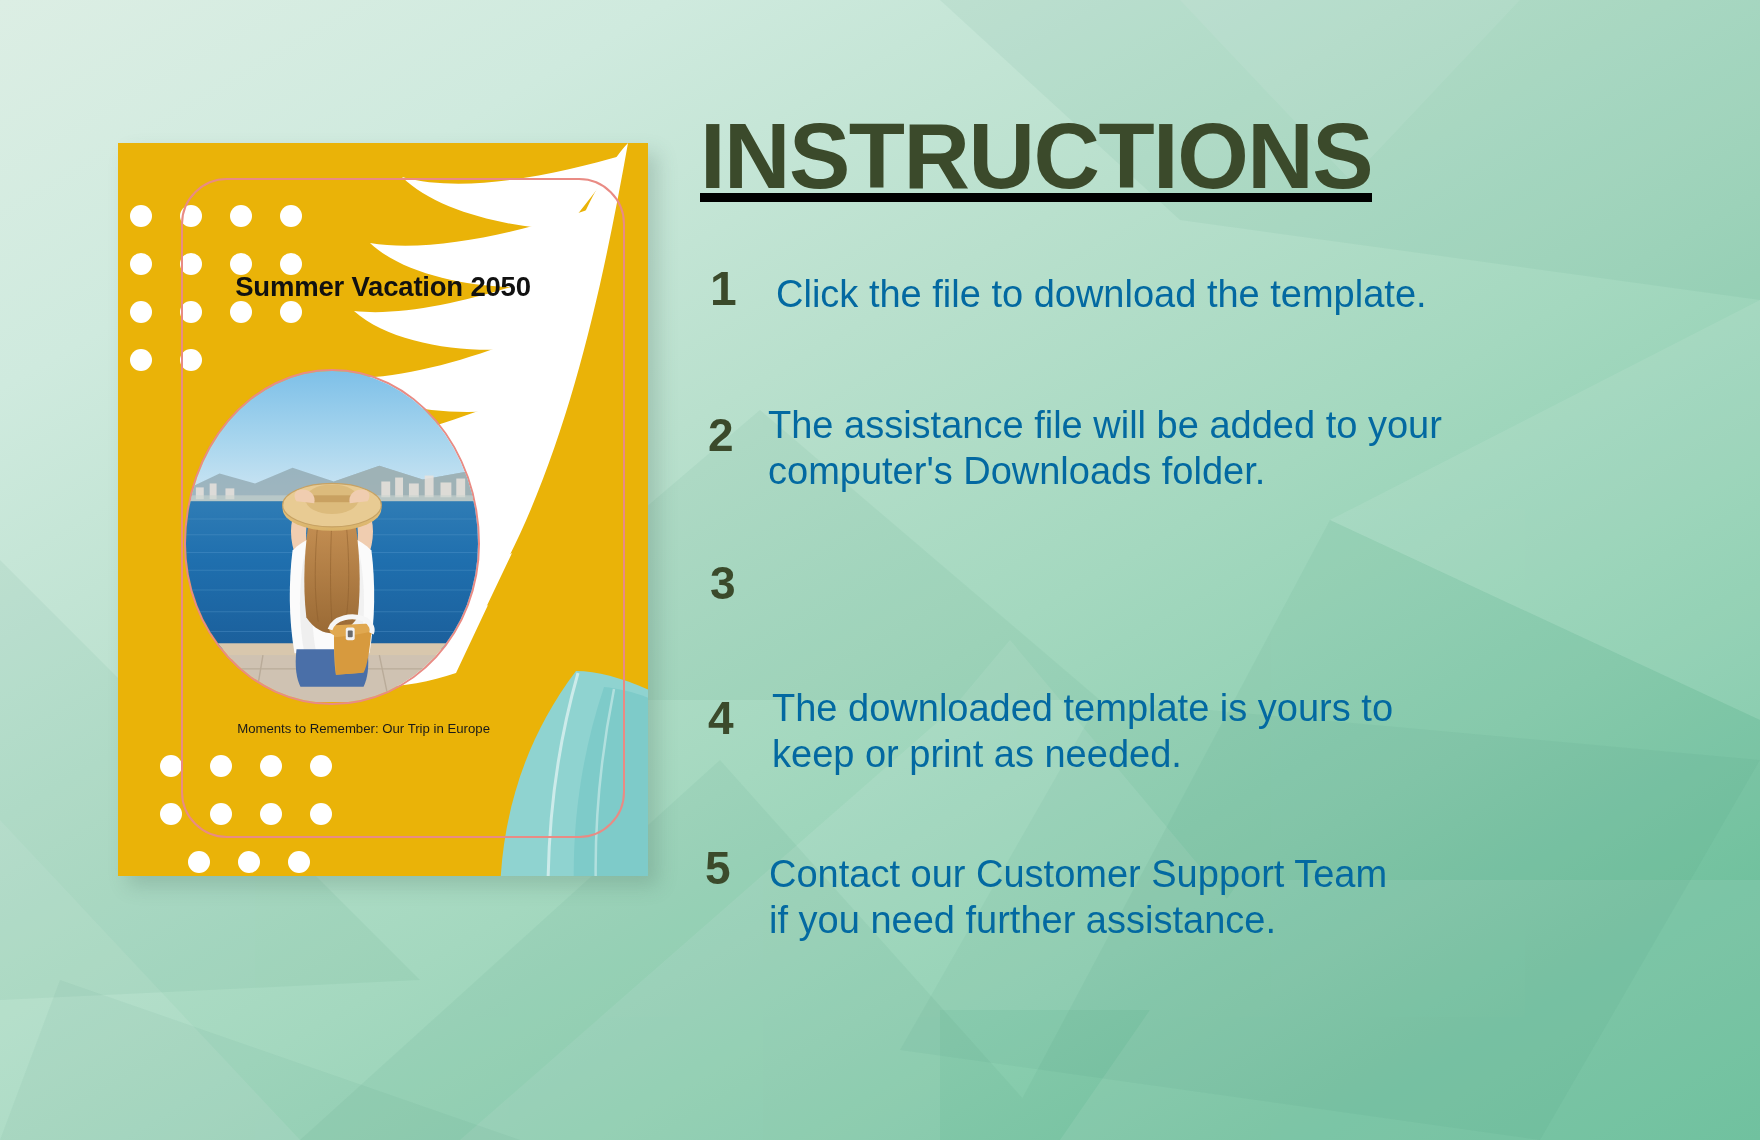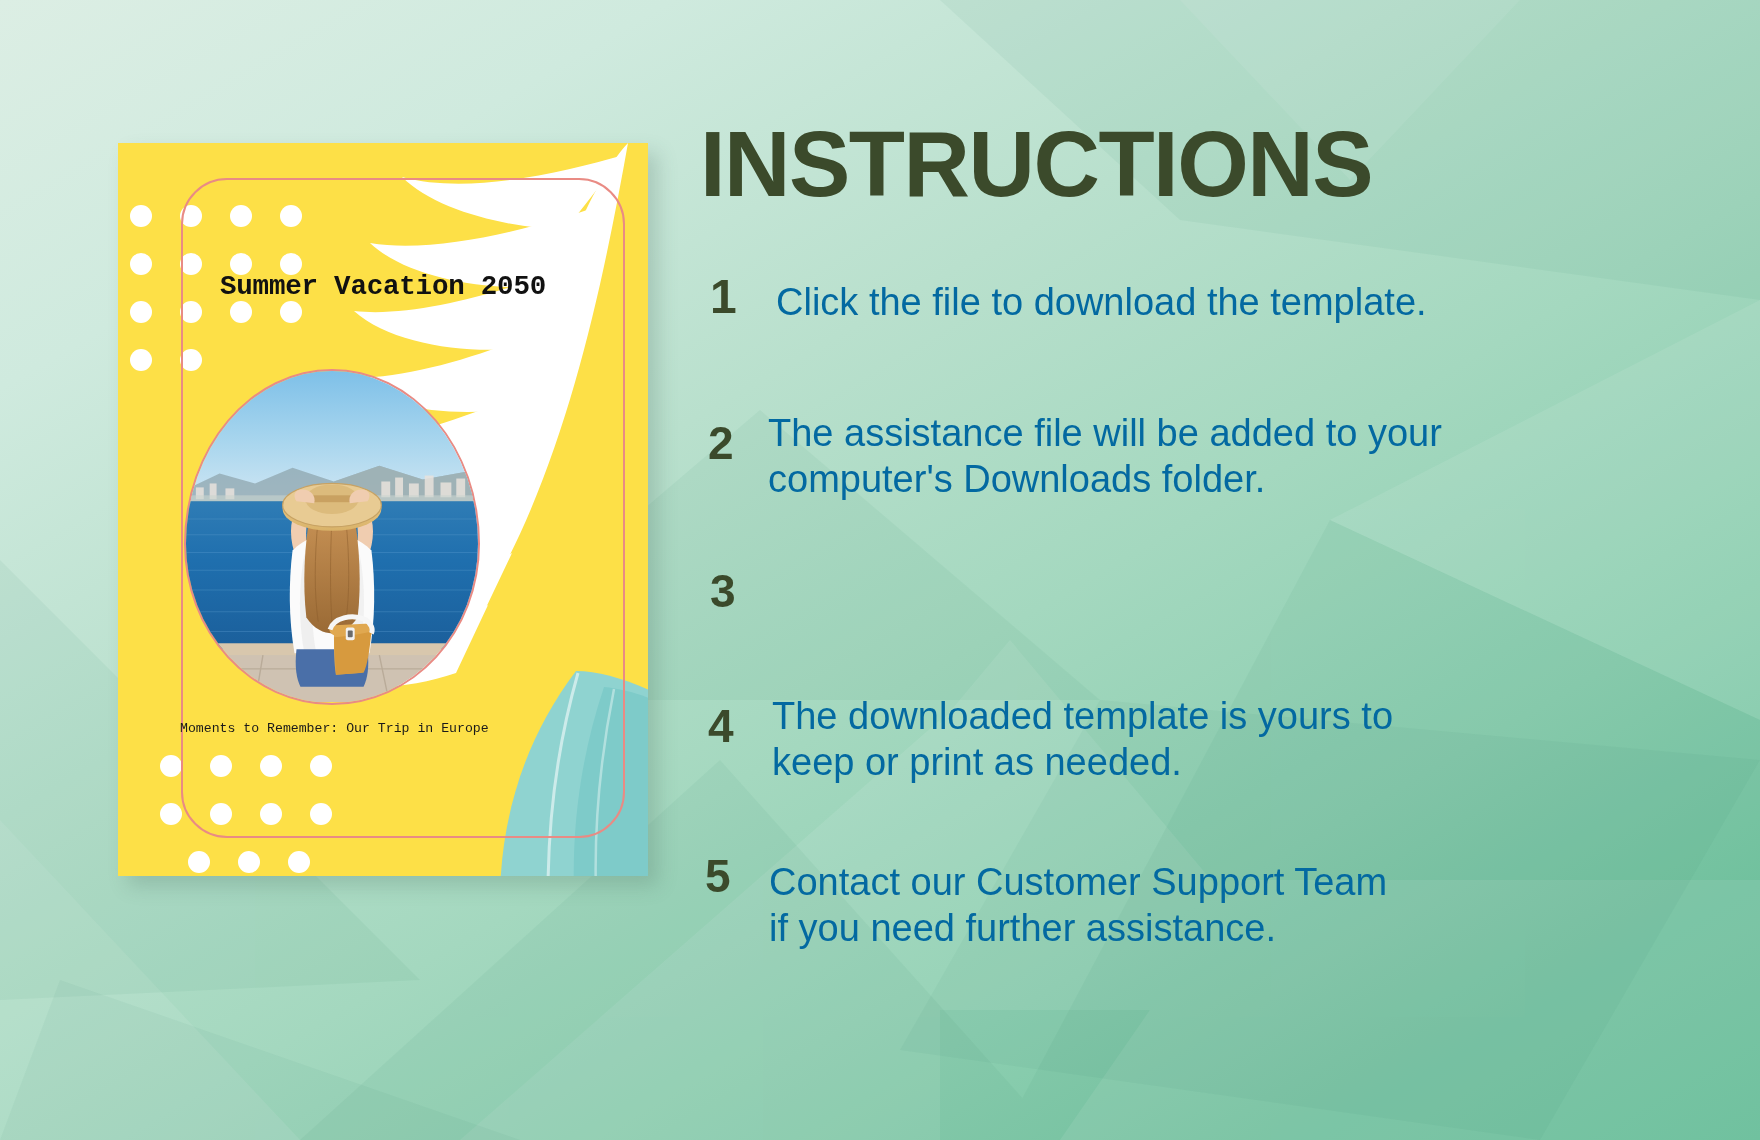--- a/index.html
+++ b/index.html
@@ -27,24 +27,23 @@
   #bg-shapes { position:absolute; inset:0; }
 
   
   #card-wrap {
     position:absolute;
     left:118px; top:143px;
     width:530px; height:733px;
   }
   #card {
     position:absolute; inset:0;
-    background:#fde047;
+    background:#eab308;
     box-shadow:10px 10px 18px rgba(70,100,85,.22);
     overflow:hidden;
-    font-family:Liberation Mono, monospace;
   }
   #card-inner-border {
     position:absolute;
     left:63px; top:35px; right:23px; bottom:38px;
     border:2.2px solid #e98b84;
     border-radius:46px;
     pointer-events:none;
     z-index:4;
   }
   .dot-grid { position:absolute; z-index:2; }
@@ -75,31 +74,31 @@
     border-radius:50% 50% 50% 50% / 52% 52% 48% 48%;
     overflow:hidden;
     z-index:6;
   }
   #photo { position:absolute; inset:0; }
 
   #card-caption {
     position:absolute;
     left:62px; top:578px;
     width:310px;
-    text-align:left;
+    text-align:right;
     font-size:13.2px;
     color:#1a1a1a;
     z-index:7;
   }
 
   
   #instructions-panel {
     position:absolute;
-    left:700px; top:118px;
-    width:990px; height:930px;
+    left:700px; top:110px;
+    width:990px; height:930px;text-decoration:underline;
   }
   #instructions-title {
     font-size:92px;
     font-weight:bold;
     color:#3b4a2b;
     letter-spacing:-1.5px;
     line-height:1;
     white-space:nowrap;
   }
   #steps-list { position:absolute; left:0; top:0; width:100%; }

